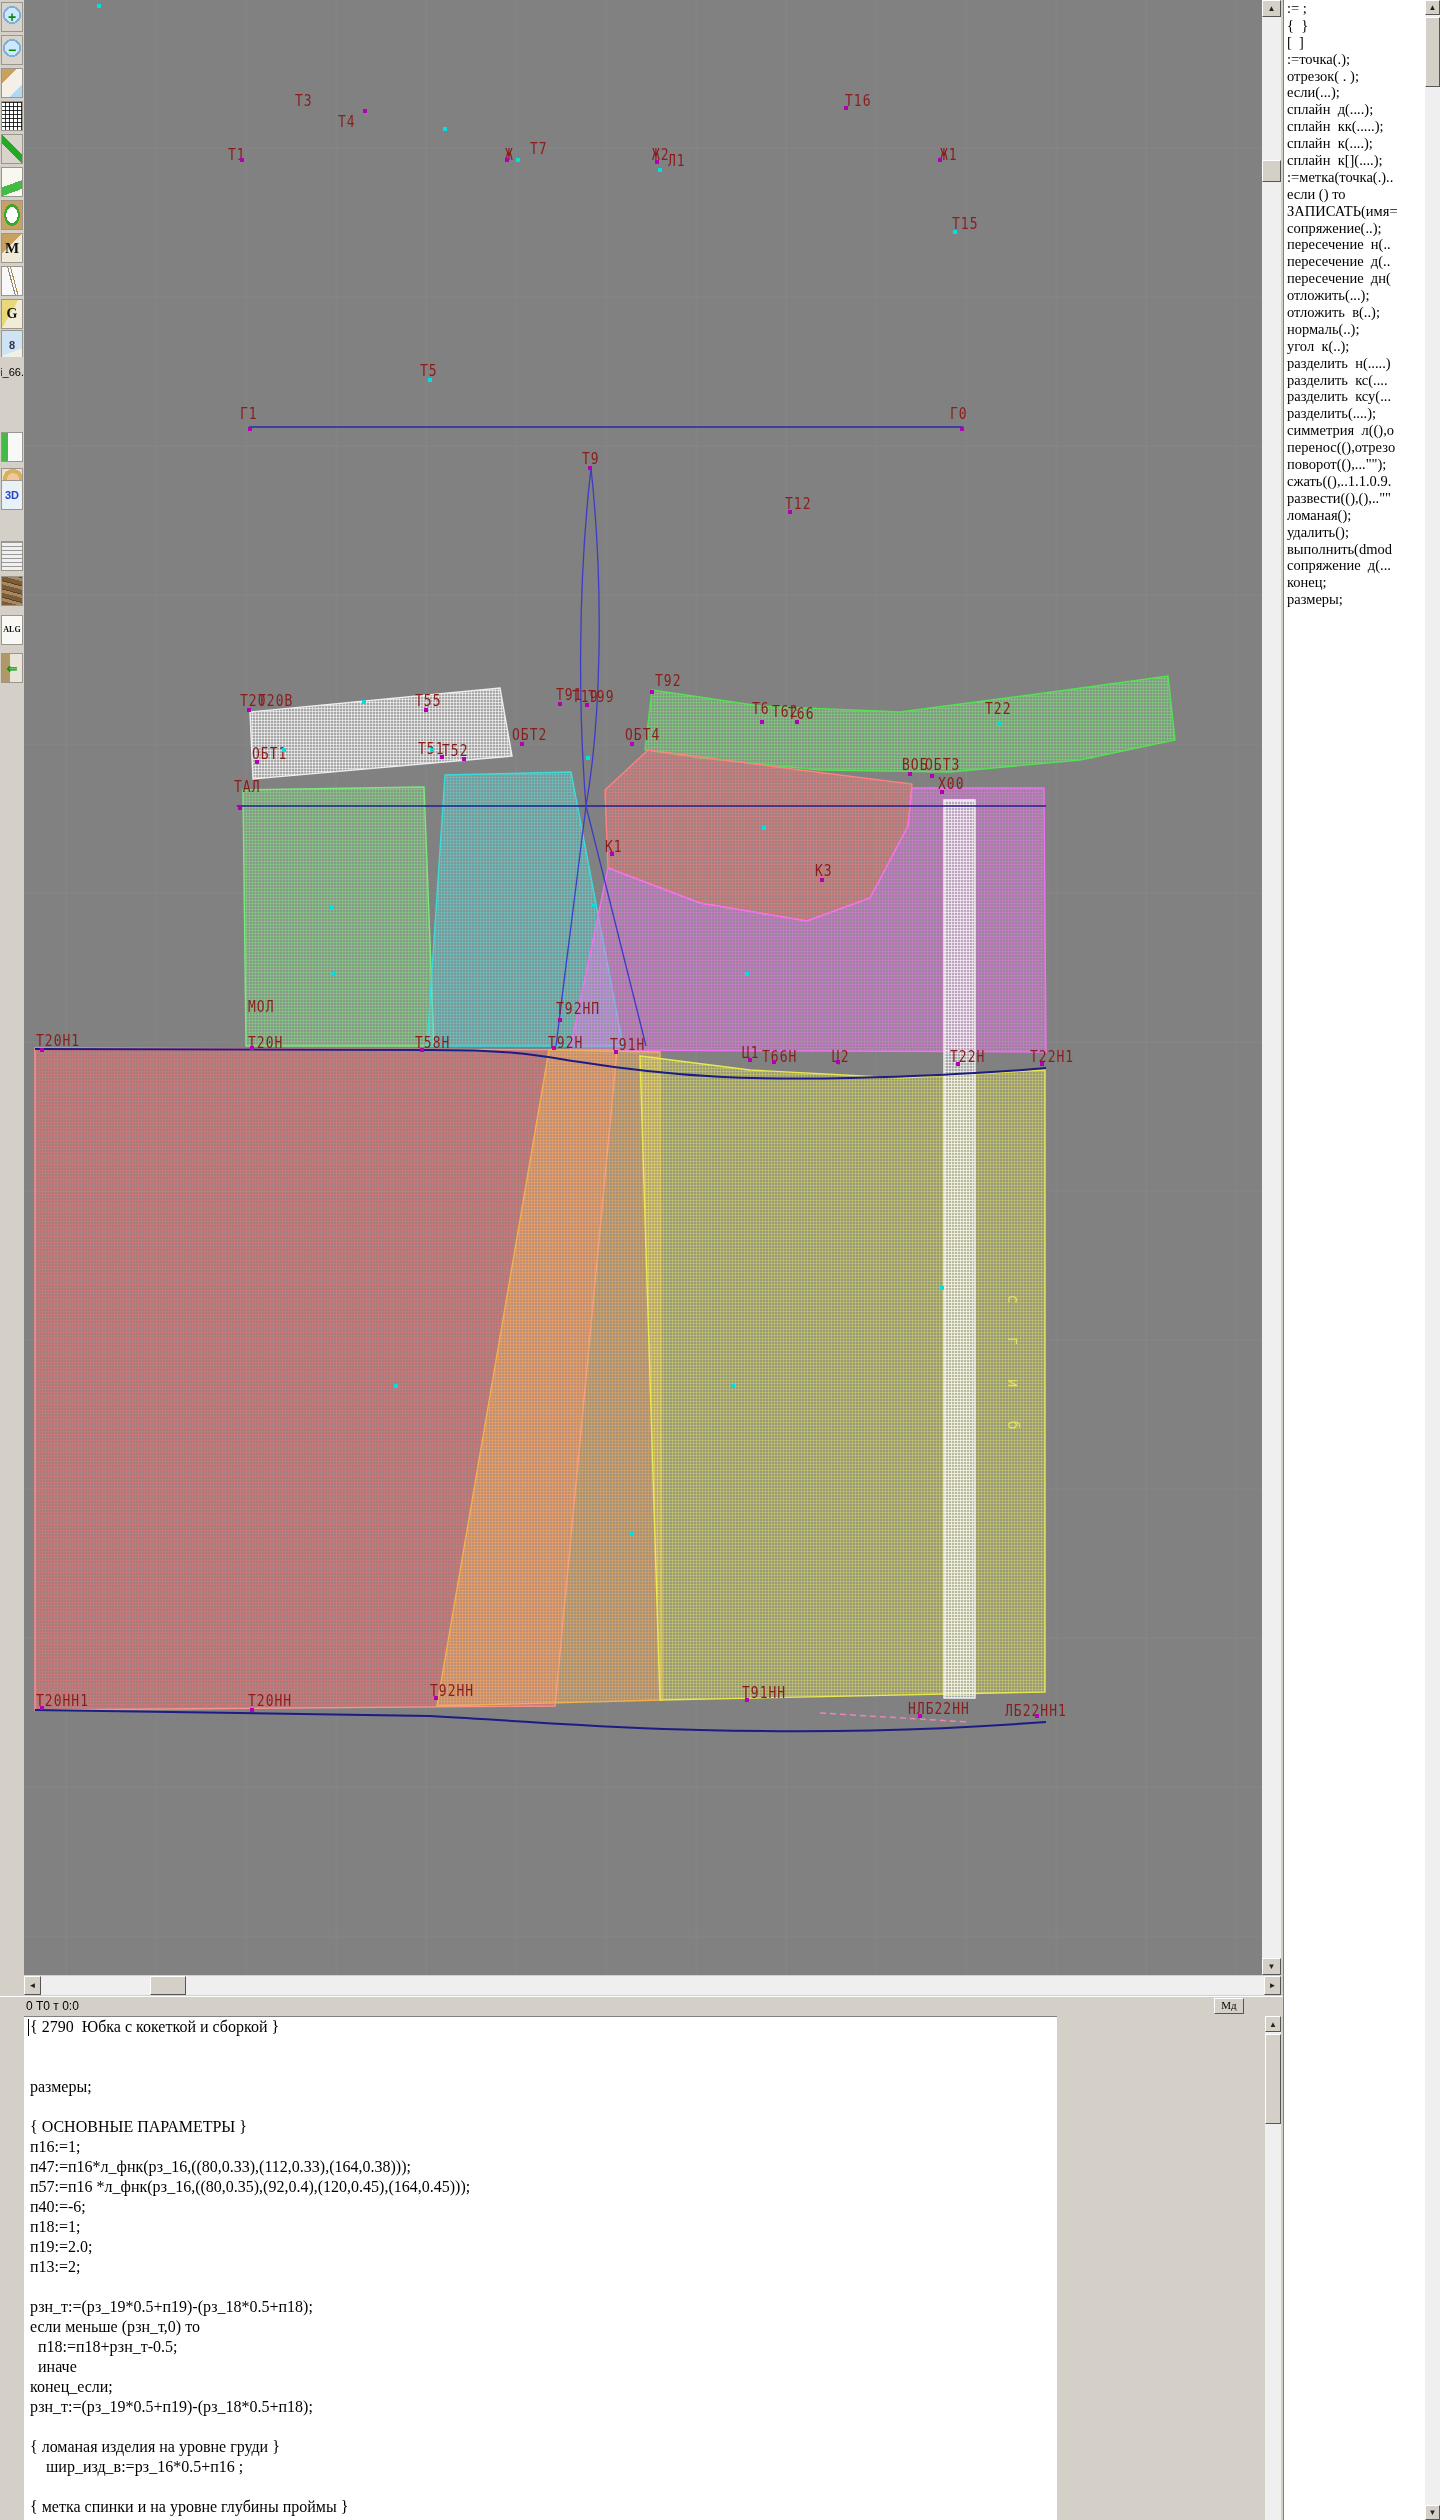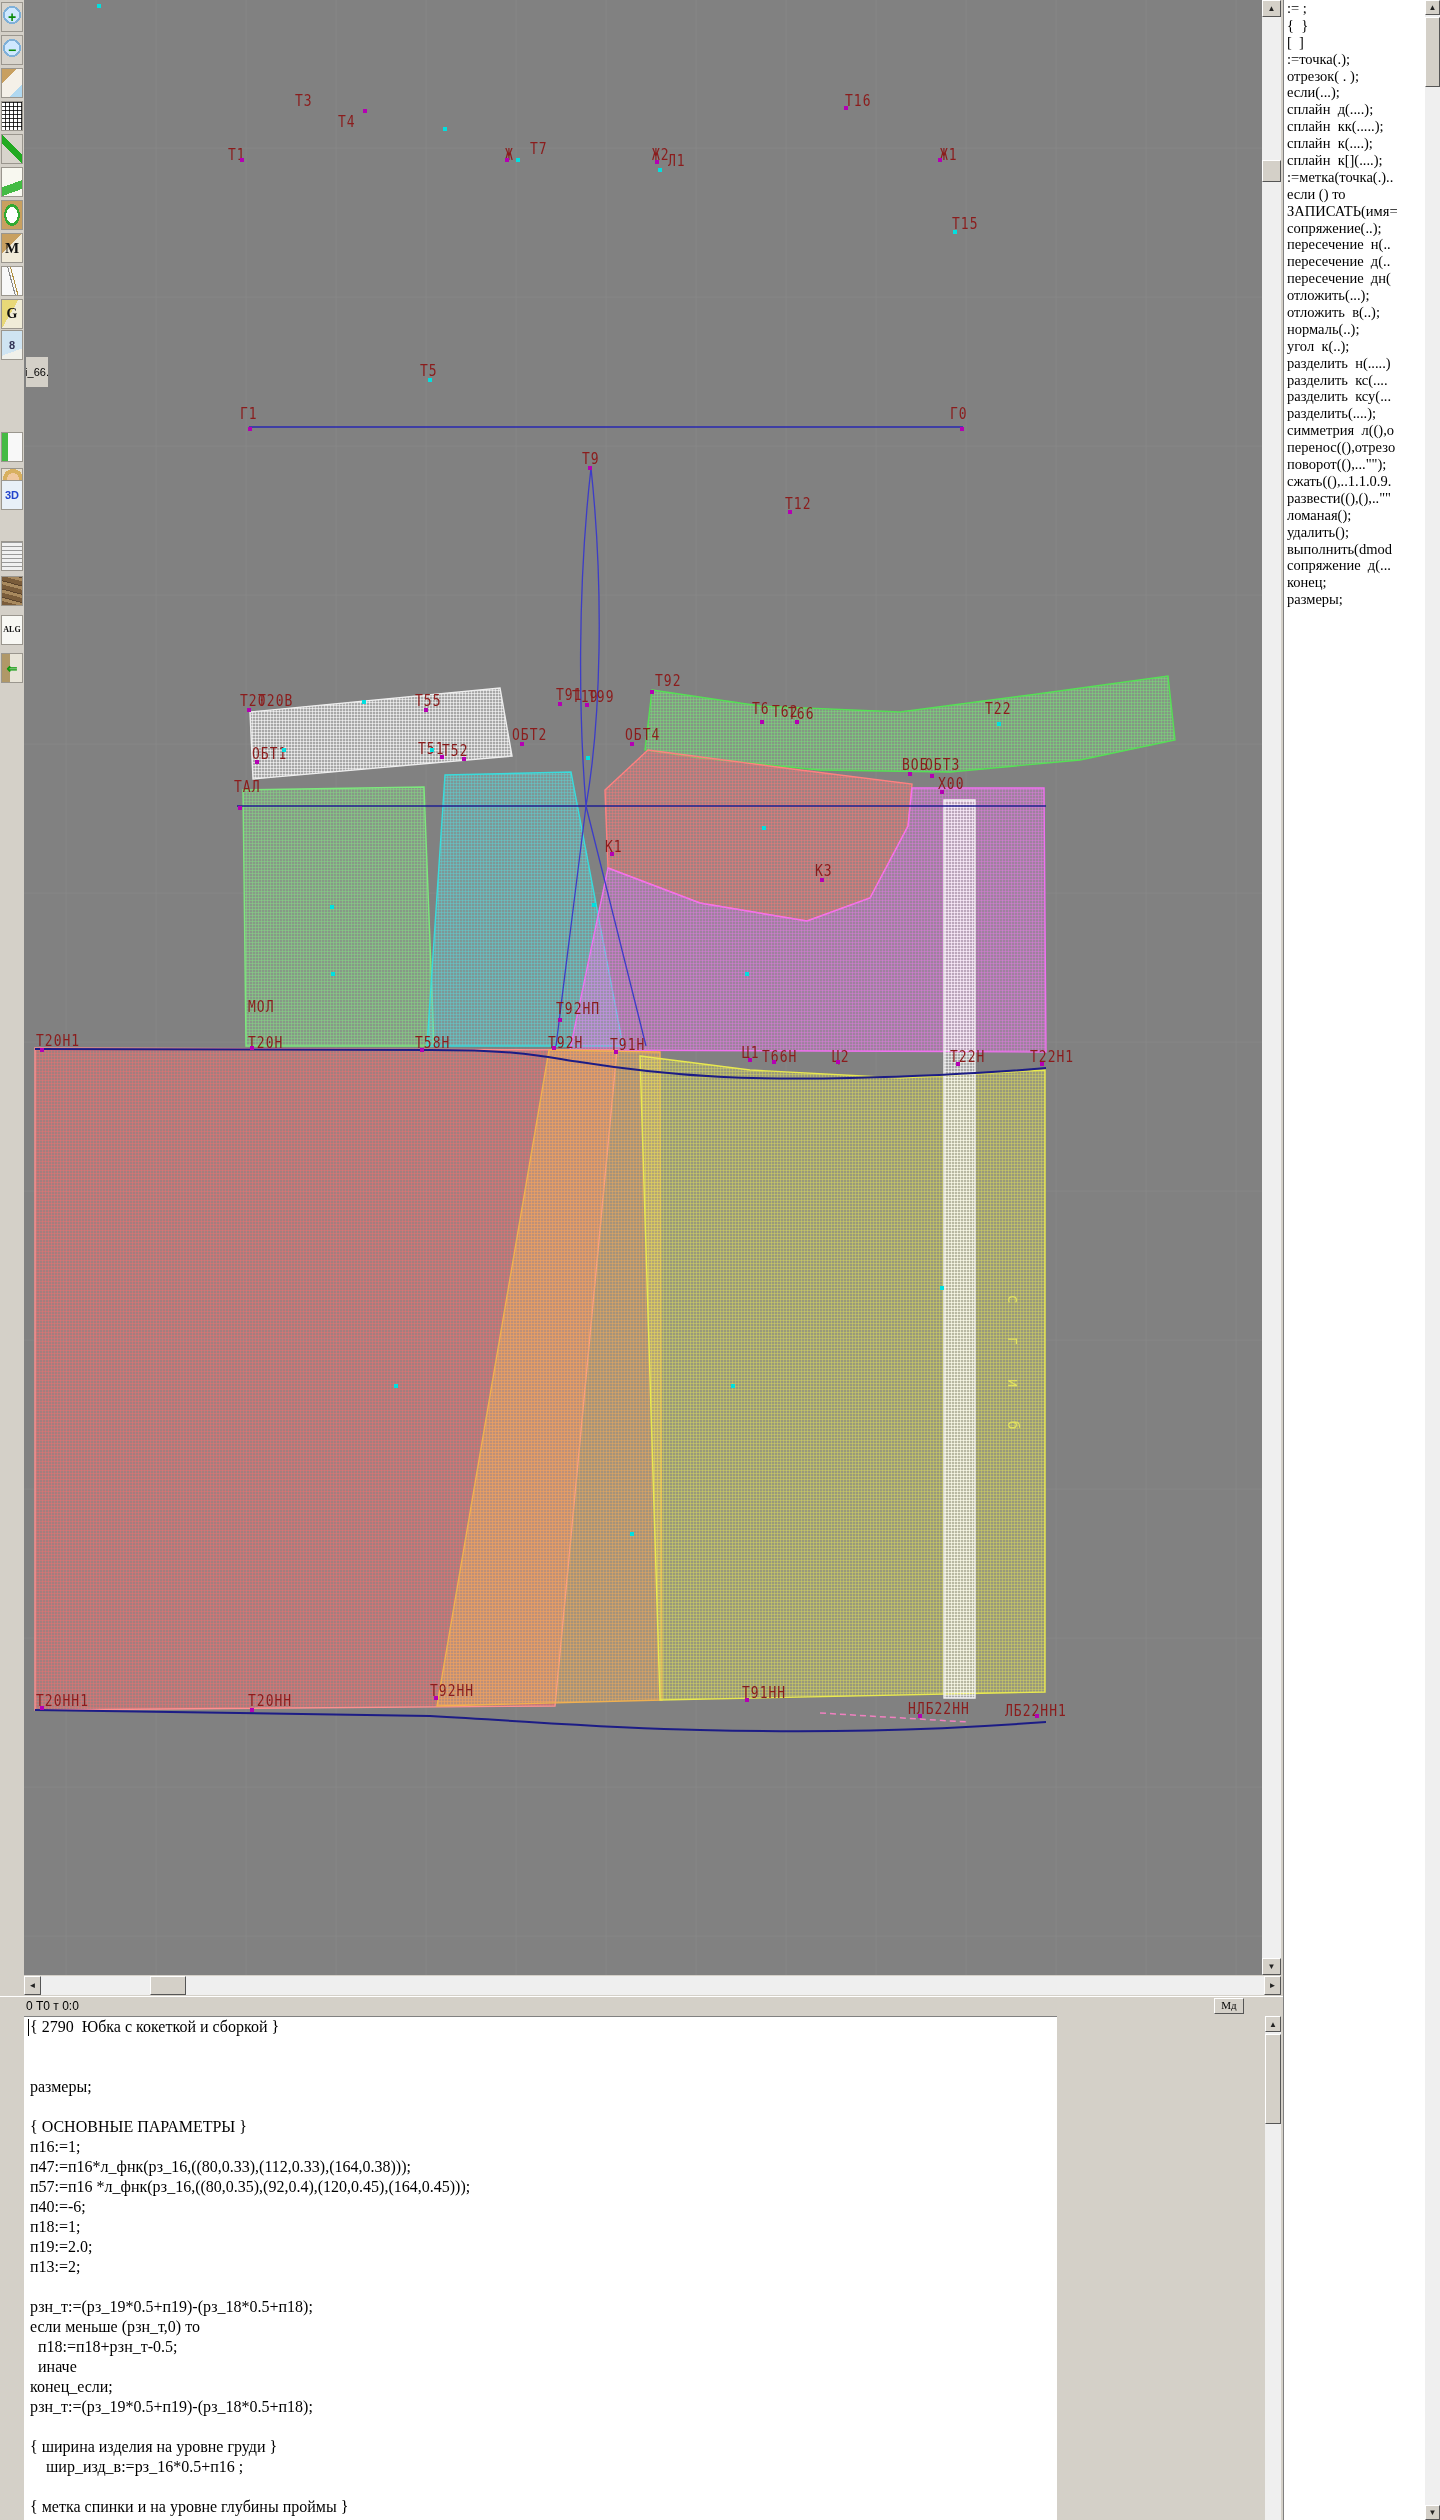--- a/index.html
+++ b/index.html
@@ -14,21 +14,21 @@
   .zoom-in-icon,.zoom-out-icon{background:radial-gradient(circle at 10px 12px,#cfe8ff 0 7px,#7fb0d8 7px 9px,#d8d4cc 9px);color:#0a8a0a;font-size:14px;}
   .print-preview-icon{background:linear-gradient(135deg,#c8a060 0 30%,#f4f0e8 30% 75%,#b0d8f0 75%);}
   .grid-icon{background:repeating-linear-gradient(0deg,#fff 0 3px,#333 3px 4px),repeating-linear-gradient(90deg,#fff 0 3px,#333 3px 4px);background-blend-mode:multiply;}
   .measure-icon{background:linear-gradient(45deg,#d8d4cc 40%,#22aa22 40% 60%,#d8d4cc 60%);}
   .map-icon{background:linear-gradient(160deg,#f8f8f0 55%,#44bb44 55% 80%,#f8f8f0 80%);}
   .piece-icon{background:radial-gradient(ellipse at center,#fff 0 40%,#33aa33 40% 55%,#c8a060 55%);}
   .m-doc-icon{background:linear-gradient(135deg,#c8a060 0 40%,#f0ead8 40%);color:#111;font-family:"Liberation Serif",serif;font-size:15px;}
   .drafting-icon{background:linear-gradient(75deg,#f8f8f8 46%,#888 46% 50%,#f8f8f8 50% 56%,#b09040 56% 60%,#f8f8f8 60%);}
   .g-doc-icon{background:linear-gradient(120deg,#e8d878 0 45%,#f0ecd8 45%);color:#111;font-family:"Liberation Serif",serif;font-size:14px;}
   .blueprint-icon{background:linear-gradient(160deg,#cfe4f2 0 70%,#f0f0ea 70%);color:#335;font-size:11px;}
-  .i66-label{border:none;background:#d4d0c8;color:#000;font-weight:normal;font-size:11px;font-family:"Liberation Sans",sans-serif;margin-left:25px;}
+  .i66-label{border:none;background:#d4d0c8;color:#000;font-weight:normal;font-size:11px;font-family:"Liberation Sans",sans-serif;}
   .table-icon{background:linear-gradient(90deg,#44bb44 0 6px,#f8f8f8 6px),repeating-linear-gradient(0deg,#0000 0 4px,#99b 4px 5px);}
   .portrait-icon{background:radial-gradient(circle at 11px 10px,#f0c8a0 0 6px,#d8b060 6px 10px,#e8e0d0 10px);}
   .threed-icon{background:#e8f0f8;color:#2244cc;font-size:11px;}
   .list-icon{background:repeating-linear-gradient(0deg,#f0f0f0 0 3px,#999 3px 4px);}
   .books-icon{background:repeating-linear-gradient(15deg,#7a5c3a 0 4px,#a8895e 4px 7px,#5c442c 7px 8px);}
   .alg-icon{background:#f8f8f4;color:#111;font-size:8px;font-family:"Liberation Serif",serif;}
   .exit-icon{background:linear-gradient(90deg,#b09868 0 8px,#e8e4d8 8px);color:#0a9a0a;font-size:13px;}
 
   
   #canvas{position:absolute;left:24px;top:0;width:1238px;height:1975px;background:#818181;overflow:hidden;cursor:crosshair;}
@@ -394,21 +394,21 @@
         <div class="ed-line">п19:=2.0;</div>
         <div class="ed-line">п13:=2;</div>
         <div class="ed-line"></div>
         <div class="ed-line">рзн_т:=(рз_19*0.5+п19)-(рз_18*0.5+п18);</div>
         <div class="ed-line">если меньше (рзн_т,0) то</div>
         <div class="ed-line">  п18:=п18+рзн_т-0.5;</div>
         <div class="ed-line">  иначе</div>
         <div class="ed-line">конец_если;</div>
         <div class="ed-line">рзн_т:=(рз_19*0.5+п19)-(рз_18*0.5+п18);</div>
         <div class="ed-line"></div>
-        <div class="ed-line">{ ширина изделия на уровне груди }</div>
+        <div class="ed-line">{ ломаная изделия на уровне груди }</div>
         <div class="ed-line">    шир_изд_в:=рз_16*0.5+п16 ;</div>
         <div class="ed-line"></div>
         <div class="ed-line">{ метка спинки и на уровне глубины проймы }</div>
       </div>
   </div>
 
   <div class="sb sb-track" style="left:1265px;top:2016px;width:16px;height:504px;z-index:8;">
     <div class="sb-btn" style="left:0;top:0;width:16px;height:16px;">▲</div>
     <div class="sb-thumb" style="left:0;top:18px;width:16px;height:90px;"></div>
   </div>

